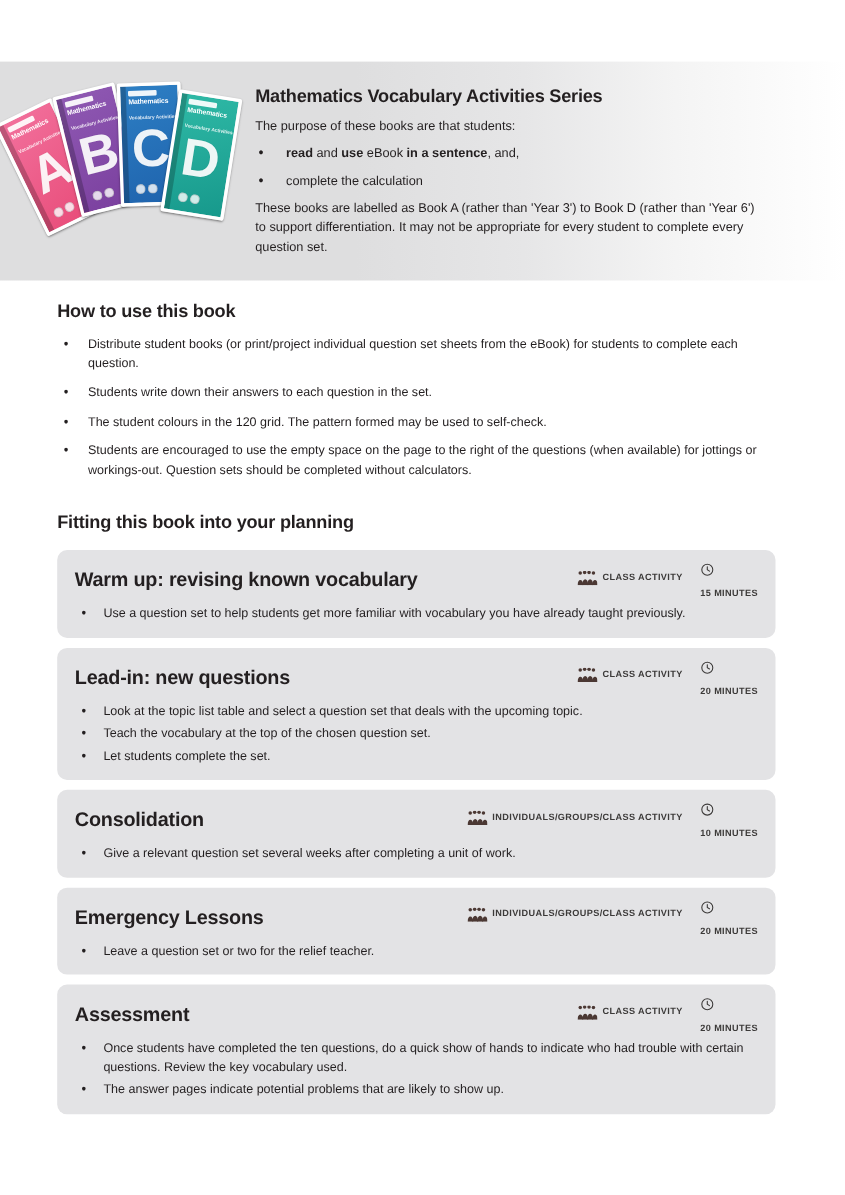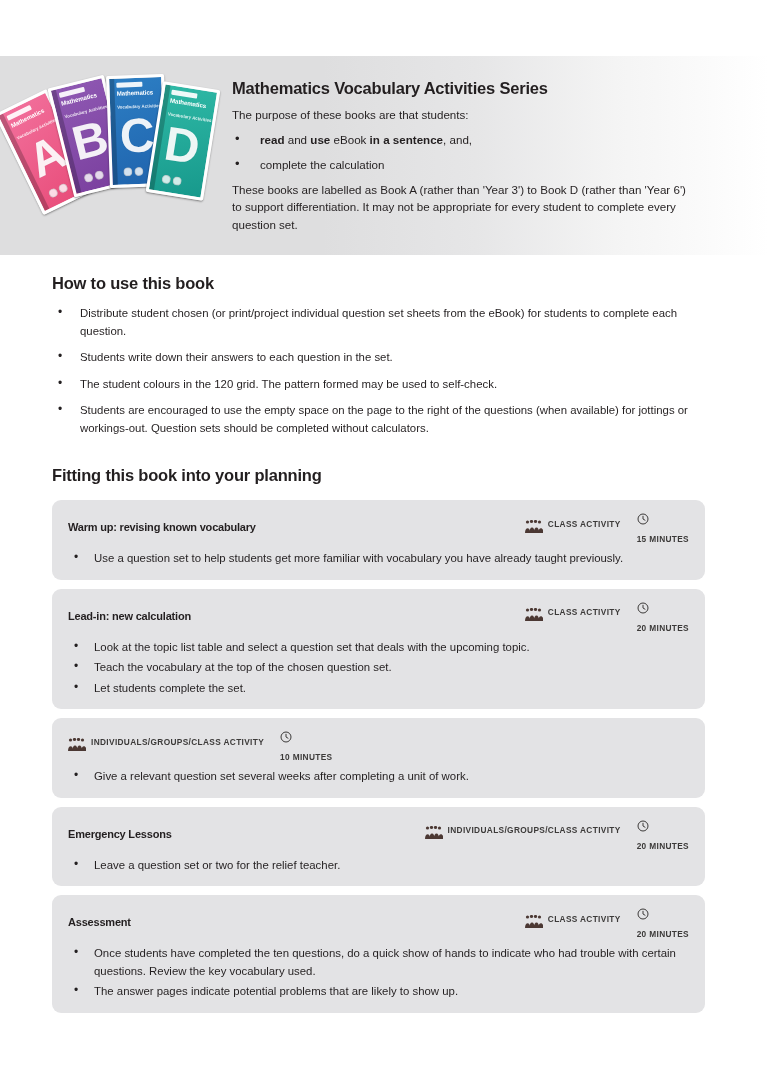--- a/index.html
+++ b/index.html
@@ -210,21 +210,21 @@
     border-radius: 9px;
     padding: 11px 16px 12px 16px;
     margin-bottom: 9px;
   }
   .card-head {
     display: flex;
     align-items: center;
     margin-bottom: 6px;
   }
   .card-title {
-    font-size: 11px;
+    font-size: 18px;
     line-height: 19px;
     font-weight: 700;
     letter-spacing: -0.2px;
     color: #231f20;
     flex: 1 1 auto;
   }
   .meta {
     display: flex;
     gap: 5px;
     white-space: nowrap;
@@ -348,21 +348,21 @@
         </li>
       </ul>
       <div class="hero-para">These books are labelled as Book A (rather than 'Year 3') to Book D (rather than 'Year 6') to support differentiation. It may not be appropriate for every student to complete every question set.</div>
     </div>
 
   </div>
 
   <h2 class="section-title" id="sec-how">How to use this book</h2>
 
   <ul class="howlist">
-    <li>Distribute student chosen (or print/project individual question set sheets from the eBook) for students to complete each question.</li>
+    <li>Distribute student books (or print/project individual question set sheets from the eBook) for students to complete each question.</li>
     <li>Students write down their answers to each question in the set.</li>
     <li>The student colours in the 120 grid. The pattern formed may be used to self-check.</li>
     <li>Students are encouraged to use the empty space on the page to the right of the questions (when available) for jottings or workings-out. Question sets should be completed without calculators.</li>
   </ul>
 
   <h2 class="section-title" id="sec-fit">Fitting this book into your planning</h2>
 
   <div class="cards">
 
     <div class="card">
@@ -395,21 +395,21 @@
           <span class="meta-label">15 MINUTES</span>
         </div>
       </div>
       <ul class="card-list">
         <li>Use a question set to help students get more familiar with vocabulary you have already taught previously.</li>
       </ul>
     </div>
 
     <div class="card">
       <div class="card-head">
-        <div class="card-title">Lead-in: new calculation</div>
+        <div class="card-title">Lead-in: new questions</div>
         <div class="meta">
           <span class="icon-people">
             <svg width="18" height="13" viewBox="0 0 36 26">
               <g fill="#4b3833">
                 <circle cx="5" cy="4" r="3.2"></circle>
                   <circle cx="13" cy="3" r="3.2"></circle>
                   <circle cx="21" cy="3" r="3.2"></circle>
                   <circle cx="29" cy="4" r="3.2"></circle>
                 <path d="M0 26c0-6 2.4-9.5 5.2-9.5S10.4 20 10.4 26z"></path>
                 <path d="M8.6 26c0-6.8 2.5-10.8 5.4-10.8S19.4 19.2 19.4 26z"></path>
@@ -432,20 +432,21 @@
       </div>
       <ul class="card-list">
         <li>Look at the topic list table and select a question set that deals with the upcoming topic.</li>
         <li>Teach the vocabulary at the top of the chosen question set.</li>
         <li>Let students complete the set.</li>
       </ul>
     </div>
 
     <div class="card">
       <div class="card-head">
+        <div class="card-title">Consolidation</div>
         <div class="meta">
           <span class="icon-people">
             <svg width="18" height="13" viewBox="0 0 36 26">
               <g fill="#4b3833">
                 <circle cx="5" cy="4" r="3.2"></circle>
                   <circle cx="13" cy="3" r="3.2"></circle>
                   <circle cx="21" cy="3" r="3.2"></circle>
                   <circle cx="29" cy="4" r="3.2"></circle>
                 <path d="M0 26c0-6 2.4-9.5 5.2-9.5S10.4 20 10.4 26z"></path>
                 <path d="M8.6 26c0-6.8 2.5-10.8 5.4-10.8S19.4 19.2 19.4 26z"></path>

